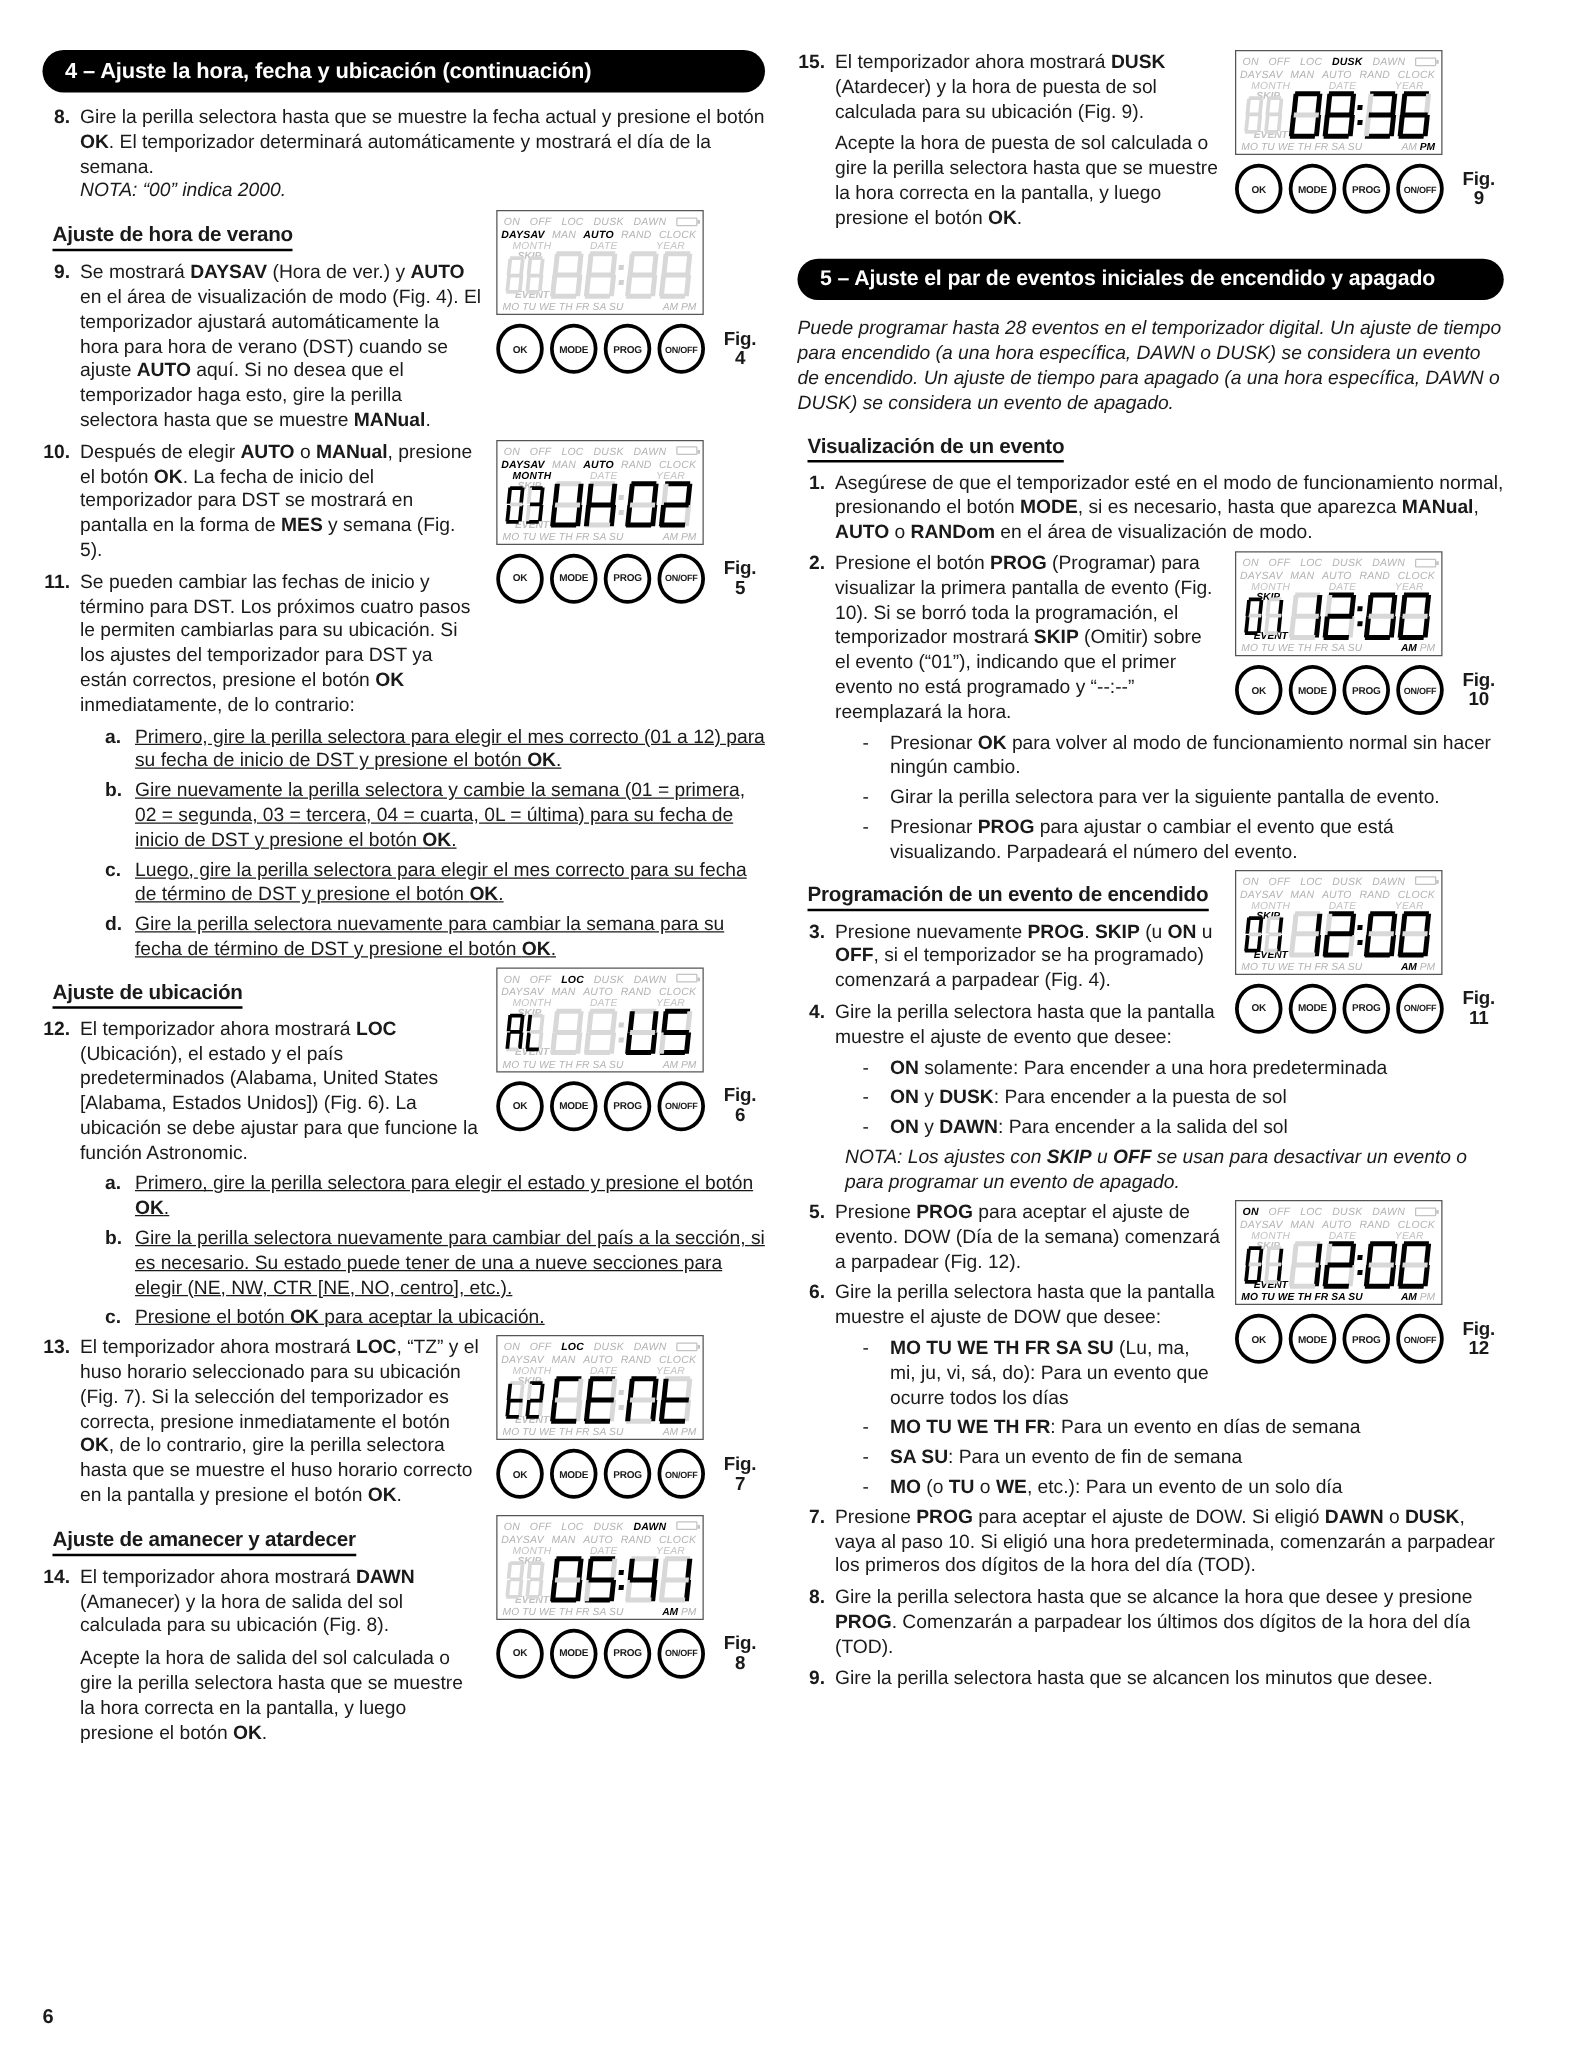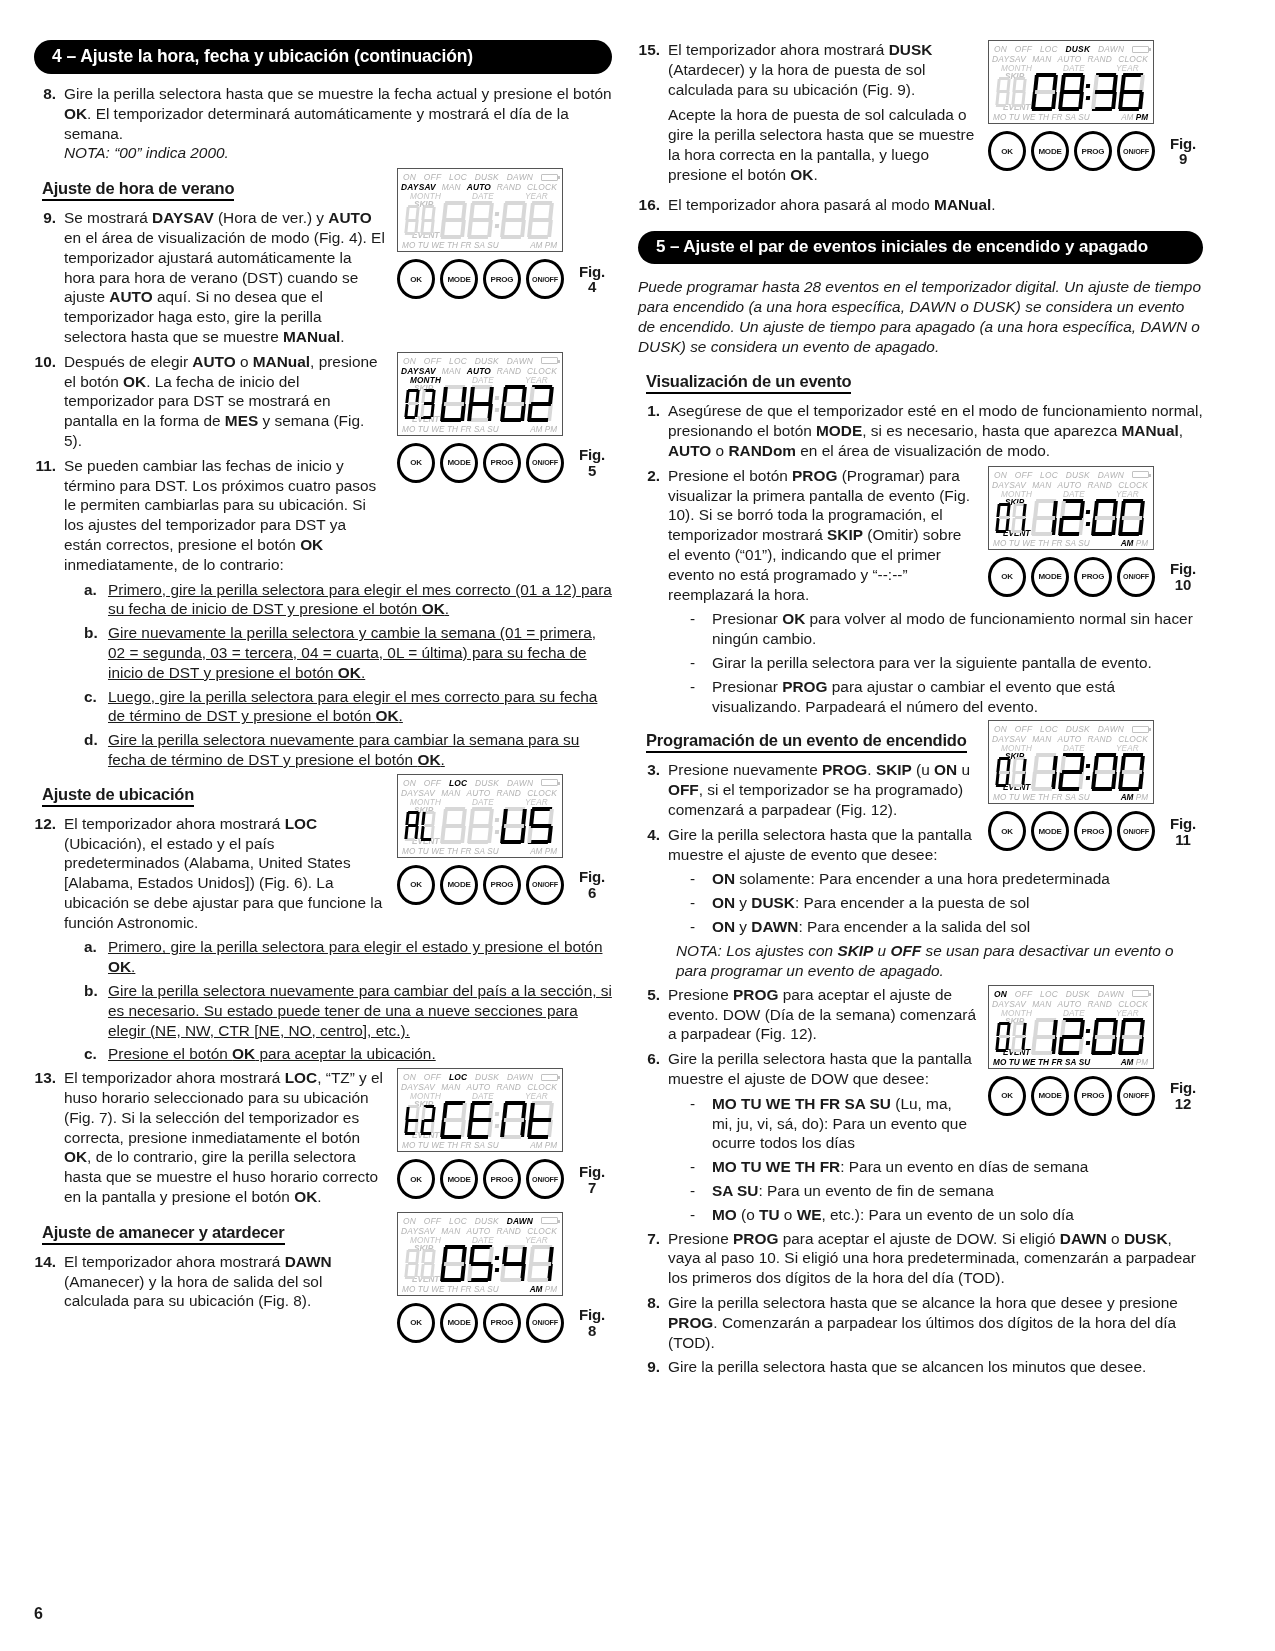--- a/index.html
+++ b/index.html
@@ -742,20 +742,21 @@
         <div class="cap-holder">
           <div class="figcap"><span>Fig.</span><br><span>8</span></div>
         </div>
       </div>
 
       
       <div class="step">
         <div class="num">14.</div>
         <div class="body">
           <span>El temporizador ahora mostrará </span><b>DAWN</b><span> (Amanecer) y la hora de salida del sol calculada para su ubicación (Fig. 8).</span>
+          <div class="para noind" style="margin-top:6px"><span>Acepte la hora de salida del sol calculada o gire la perilla selectora hasta que se muestre la hora correcta en la pantalla, y luego presione el botón </span><b>OK</b><span>.</span></div>
         </div>
       </div>
 
     </div>
 
     <div class="col col-right">
 
       
       <div class="wrapfig figwrap">
         <div class="figcol">
@@ -861,24 +862,20 @@
       
       <div class="step">
         <div class="num">15.</div>
         <div class="body">
           <span>El temporizador ahora mostrará </span><b>DUSK</b><span> (Atardecer) y la hora de puesta de sol calculada para su ubicación (Fig. 9).</span>
           <div class="para noind" style="margin-top:6px"><span>Acepte la hora de puesta de sol calculada o gire la perilla selectora hasta que se muestre la hora correcta en la pantalla, y luego presione el botón </span><b>OK</b><span>.</span></div>
         </div>
       </div>
 
       
-      <div class="step">
-        <div class="num">16.</div>
-        <div class="body"><span>El temporizador ahora pasará al modo </span><b>MANual</b><span>.</span></div>
-      </div>
 
       <div style="clear:both;height:12px"></div>
 
       <div class="banner r">5 – Ajuste el par de eventos iniciales de encendido y apagado</div>
 
       <div class="ital-block">Puede programar hasta 28 eventos en el temporizador digital. Un ajuste de tiempo para encendido (a una hora específica, DAWN o DUSK) se considera un evento de encendido. Un ajuste de tiempo para apagado (a una hora específica, DAWN o DUSK) se considera un evento de apagado.</div>
 
       <div class="subhead">Visualización de un evento</div>
 
       
@@ -1109,21 +1106,21 @@
             </div>
         </div>
         <div class="cap-holder">
           <div class="figcap"><span>Fig.</span><br><span>11</span></div>
         </div>
       </div>
 
       
       <div class="step">
         <div class="num">3.</div>
-        <div class="body"><span>Presione nuevamente </span><b>PROG</b><span>. </span><b>SKIP</b><span> (u </span><b>ON</b><span> u </span><b>OFF</b><span>, si el temporizador se ha programado) comenzará a parpadear (Fig. 12).</span></div>
+        <div class="body"><span>Presione nuevamente </span><b>PROG</b><span>. </span><b>SKIP</b><span> (u </span><b>ON</b><span> u </span><b>OFF</b><span>, si el temporizador se ha programado) comenzará a parpadear (Fig. 4).</span></div>
       </div>
 
       
       <div class="step">
         <div class="num">4.</div>
         <div class="body">Gire la perilla selectora hasta que la pantalla muestre el ajuste de evento que desee:</div>
       </div>
 
       <div class="dash">
         <div class="lbl">-</div>

